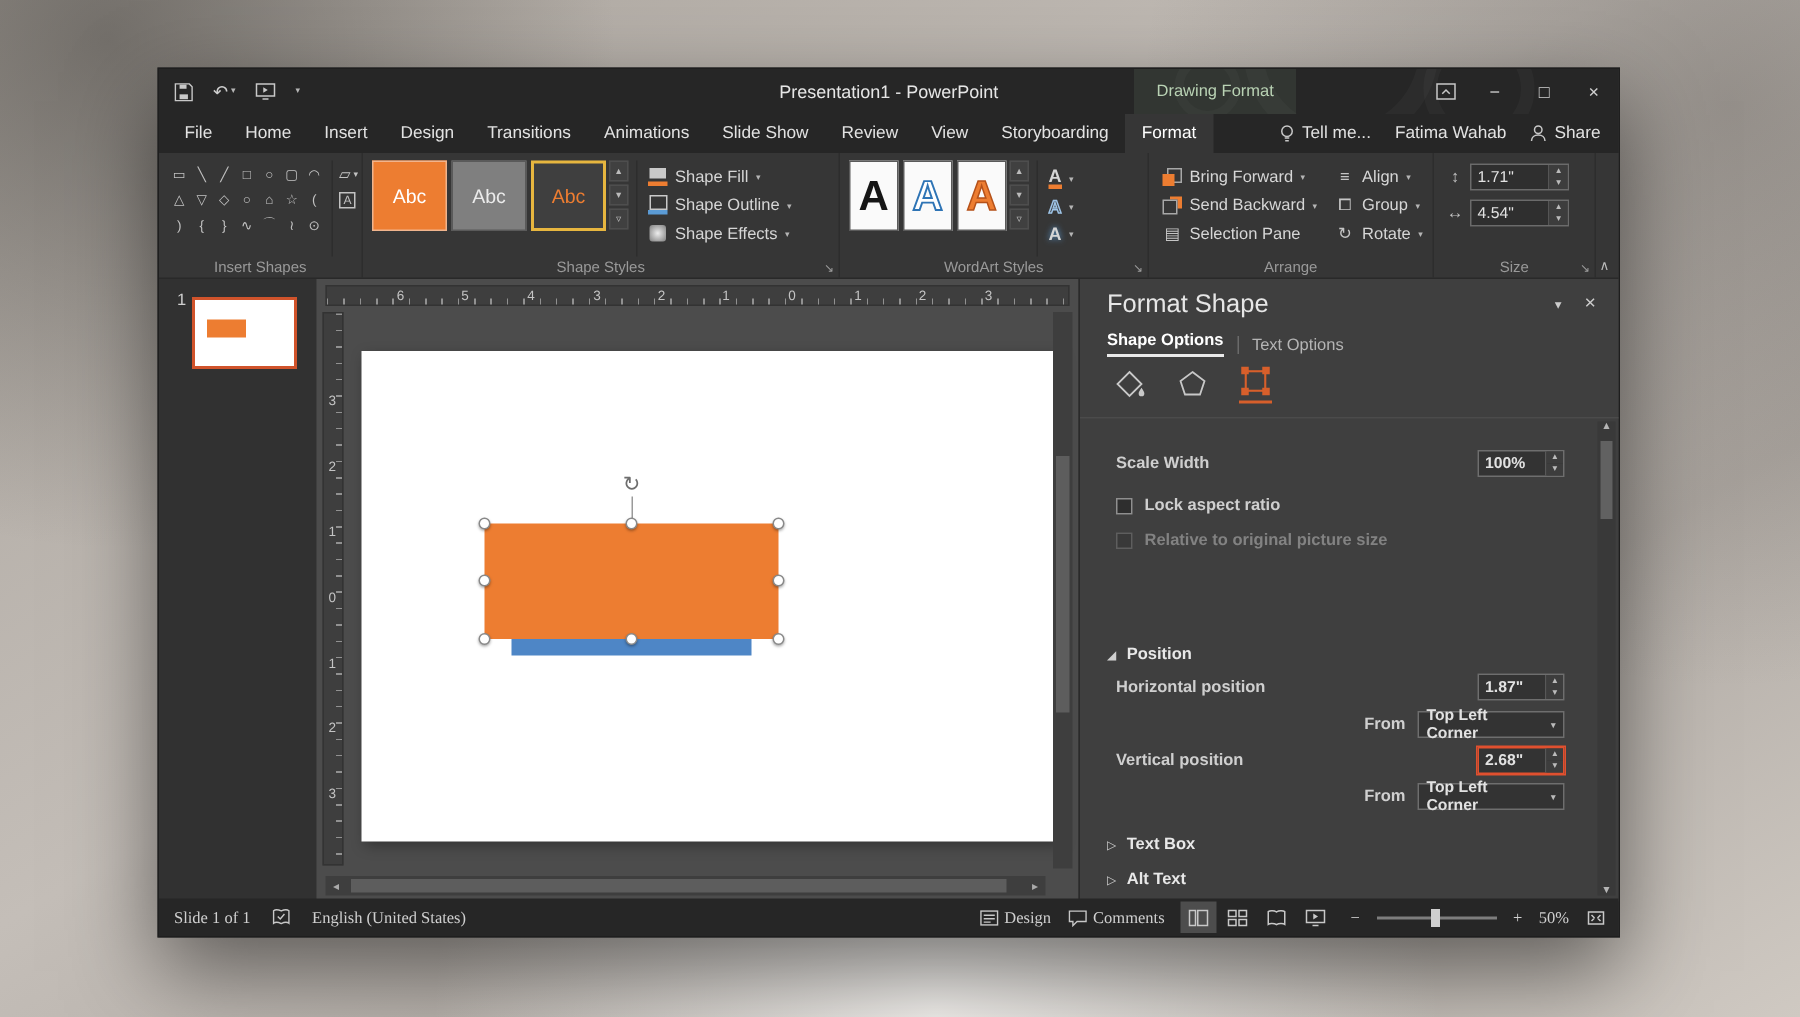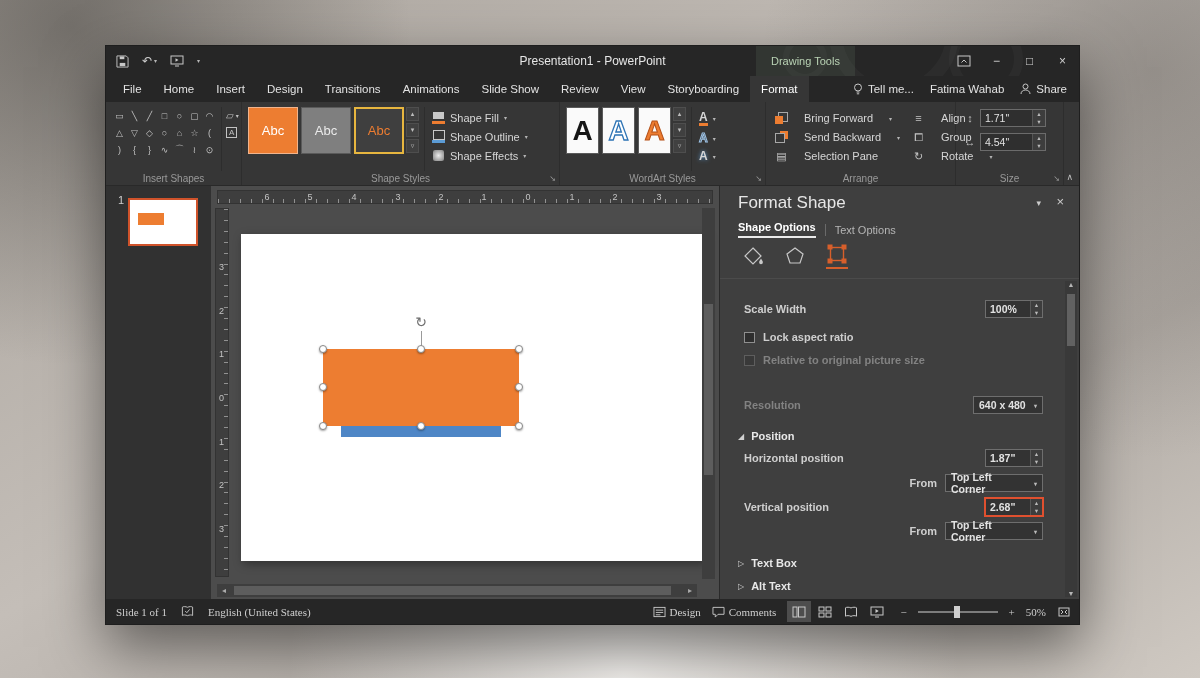--- a/index.html
+++ b/index.html
@@ -67,21 +67,21 @@
   .wa1 { color:#161616; }
   .wa2 { color:#fff; -webkit-text-stroke:1.3px #2E74B5; }
   .wa3 { color:#ED7D31; -webkit-text-stroke:1px #B55119; }
   .wa-menu { display:flex; flex-direction:column; gap:6px; padding:4px 0 0 7px; border-left:1px solid #2d2d2d; margin-left:5px; }
   .wa-ico { font-size:12px; font-weight:bold; color:#d6d6d6; position:relative; padding-bottom:3px; line-height:1; }
   .wa-ico.tf::after { content:""; position:absolute; left:0; right:0; bottom:0; height:3px; background:#ED7D31; }
   .wa-ico.to { color:transparent; -webkit-text-stroke:1px #9DC3E6; padding-bottom:0; }
   .wa-ico.te { color:#d6d6d6; text-shadow:0 0 4px #5B9BD5; padding-bottom:0; }
   .g-arrange { width:190px; display:flex; gap:12px; padding-left:9px; }
   .arr-col { display:flex; flex-direction:column; gap:7px; padding-top:5px; }
-  .arr-btn { display:flex; align-items:center; gap:16px; font-size:11px; color:#d6d6d6; white-space:nowrap; }
+  .arr-btn { display:flex; align-items:center; gap:5px; font-size:11px; color:#d6d6d6; white-space:nowrap; }
   .ico-bf, .ico-sb { width:13px; height:12px; position:relative; flex:none; }
   .ico-bf::before { content:""; position:absolute; right:0; top:0; width:8px; height:8px; border:1px solid #a8a8a8; }
   .ico-bf::after { content:""; position:absolute; left:0; bottom:0; width:8px; height:8px; background:#ED7D31; }
   .ico-sb::before { content:""; position:absolute; right:0; top:0; width:8px; height:8px; background:#ED7D31; }
   .ico-sb::after { content:""; position:absolute; left:0; bottom:0; width:8px; height:8px; border:1px solid #a8a8a8; background:#363636; }
   .char-ico { width:13px; color:#c5c5c5; font-size:11px; text-align:center; flex:none; line-height:1; }
   .g-size { width:108px; display:flex; flex-direction:column; gap:6px; padding:7px 4px 14px 8px; }
   .size-row { display:flex; align-items:center; gap:4px; }
   .size-ico { width:12px; color:#c0c0c0; font-size:11px; text-align:center; }
   .spin { display:flex; align-items:stretch; border:1px solid #6b6b6b; background:#2f2f2f; height:18px; width:66px; }
@@ -188,21 +188,21 @@
               <rect x="1" y="1" width="12" height="8" fill="none" stroke="#c8c8c8"></rect>
               <path d="M5.5 3.2v3.6l3-1.8z" fill="#c8c8c8"></path>
               <path d="M5 11h4" stroke="#c8c8c8"></path>
             </svg>
         </span>
         <span class="qat-btn">
             <span class="dd">▾</span>
           </span>
       </div>
       <div class="title">Presentation1 - PowerPoint</div>
-      <div class="ctx-group">Drawing Tools</div>
+      <div class="ctx-group">Drawing Format</div>
       <div class="win-controls">
         <span class="win-btn">
           <svg width="14" height="12" viewBox="0 0 14 12">
               <rect x="1" y="1" width="12" height="10" fill="none" stroke="#c8c8c8"></rect>
               <path d="M4.5 7.5 7 5l2.5 2.5" fill="none" stroke="#c8c8c8"></path>
             </svg>
         </span>
         <span class="win-btn">−</span>
         <span class="win-btn">□</span>
         <span class="win-btn">×</span>
@@ -516,27 +516,20 @@
             </span>
           </div>
           <div class="fp-row dis" style="top:72px">
             <span class="cb"></span>
             <span class="fp-lbl">Relative to original picture size</span>
           </div>
           <div class="fp-row" style="top:49px">
             <span class="cb"></span>
             <span class="fp-lbl">Lock aspect ratio</span>
           </div>
-          <div class="fp-row dis" style="top:117px">
-            <span class="fp-lbl">Resolution</span>
-            <span class="fp-drop push" style="width:70px">
-              <span>640 x 480</span>
-                <span class="dd">▾</span>
-            </span>
-          </div>
 
           <div class="fp-sec" style="top:148px">
             <span class="tri">◢</span>
             <span>Position</span>
           </div>
           <div class="fp-row" style="top:170px">
             <span class="fp-lbl">Horizontal position</span>
             <span class="fp-spin push">
               <span class="val">1.87"</span>
               <span class="stp">

